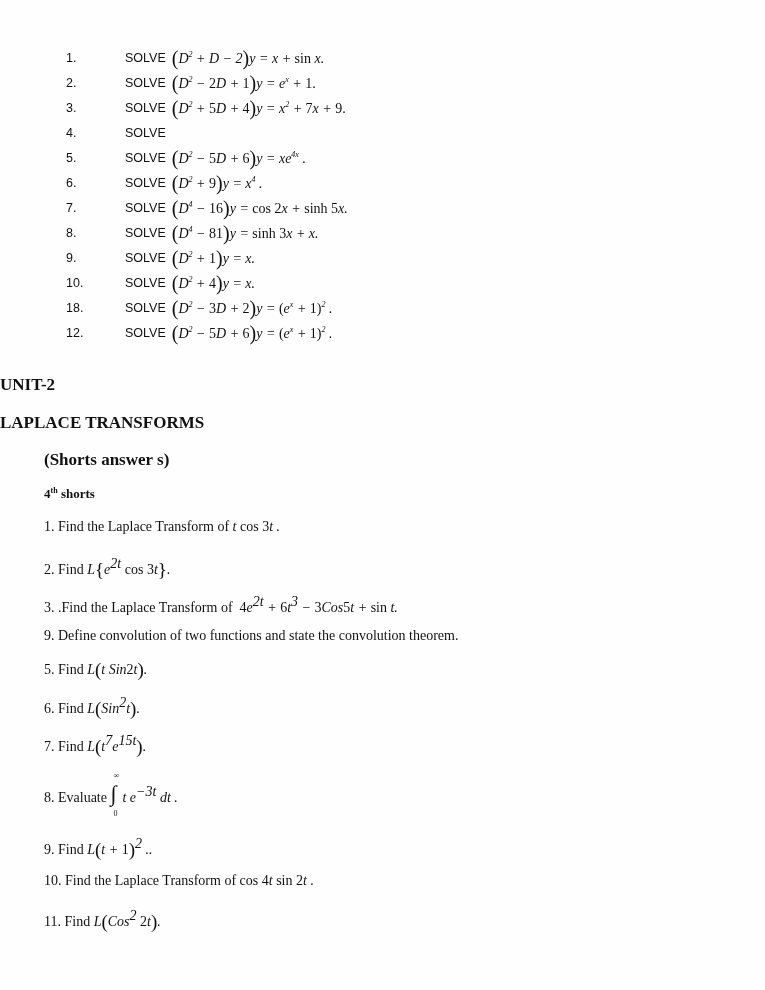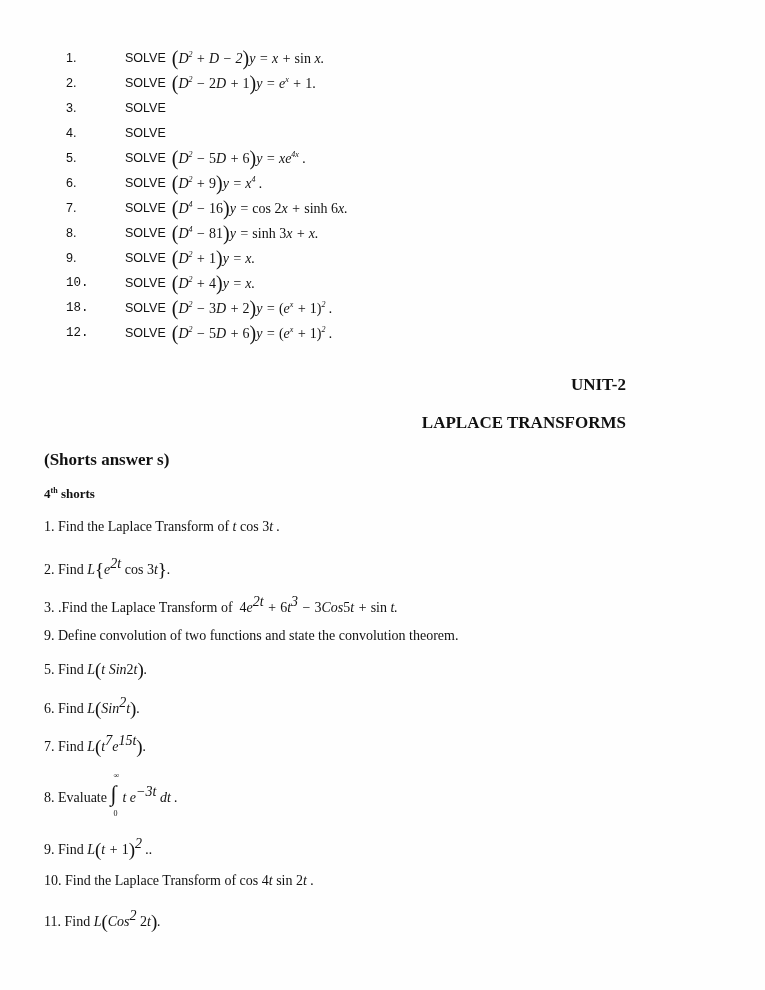--- a/index.html
+++ b/index.html
@@ -1,25 +1,25 @@
 <!DOCTYPE html>
 <html><head>
 <meta charset="utf-8">
 <style>
   html, body { margin: 0; padding: 0; background: #fefefe; }
   body { width: 765px; height: 990px; position: relative; overflow: hidden; color: #111; }
   .solve-row { position: absolute; left: 66px; height: 24px; display: flex; align-items: center; }
   .num { font-family: "Liberation Sans", "DejaVu Sans", sans-serif; font-size: 12.5px; width: 23px; }
-  .num.wide { width: 23px; font-family: Liberation Mono, monospace; }
+  .num.wide { width: 23px; }
   .kw { font-family: "Liberation Sans", "DejaVu Sans", sans-serif; font-size: 12.5px; margin-right: 6px; margin-left: 36px; }
   .eq { font-family: "Liberation Serif", "DejaVu Serif", serif; font-size: 14px; font-style: italic; }
   .eq .big { font-style: normal; font-size: 20px; line-height: 1; vertical-align: -2px; }
   .eq .up { font-style: normal; }
   .eq sup { font-size: 8px; vertical-align: 6px; }
-  .center-title { position: absolute; left: 0; width: 626px; text-align: right; font-family: "Liberation Serif", "DejaVu Serif", serif; font-weight: bold; font-size: 17px; }
+  .center-title { position: absolute; left: 0; width: 626px; text-align: left; font-family: "Liberation Serif", "DejaVu Serif", serif; font-weight: bold; font-size: 17px; }
   .shorts-title { position: absolute; left: 44px; font-family: "Liberation Serif", "DejaVu Serif", serif; font-weight: bold; font-size: 17px; }
   .sub-title { position: absolute; left: 44px; font-family: Liberation Serif, serif; font-weight: bold; font-size: 13px; }
   .sub-title sup { font-size: 8px; }
   .q { position: absolute; left: 44px; font-family: "Liberation Serif", "DejaVu Serif", serif; font-size: 14px; white-space: nowrap; }
   .q .m { font-style: italic; }
   .q .m .up { font-style: normal; }
   .q .m sup { font-size: 14px; vertical-align: 6px; }
   .q .m .big { font-style: normal; font-size: 19px; vertical-align: -2px; }
   .integral { display: inline-block; position: relative; width: 12px; height: 20px; vertical-align: -5px; }
   .integral .sym { position: absolute; left: 0; top: -6px; font-size: 22px; font-style: normal; }
@@ -36,39 +36,40 @@
     <span class="eq"><span class="big">(</span>D<sup>2</sup> + D − 2<span class="big">)</span>y = x + <span class="up">sin</span> x.</span>
   </div>
   <div class="solve-row" style="top:71px">
     <span class="num">2.</span>
     <span class="kw">SOLVE</span>
     <span class="eq"><span class="big">(</span>D<sup>2</sup> − <span class="up">2</span>D + <span class="up">1</span><span class="big">)</span>y = e<sup>x</sup> + <span class="up">1.</span></span>
   </div>
   <div class="solve-row" style="top:96px">
     <span class="num">3.</span>
     <span class="kw">SOLVE</span>
+    <span class="eq"><span class="big">(</span>D<sup>2</sup> + <span class="up">5</span>D + <span class="up">4</span><span class="big">)</span>y = x<sup>2</sup> + <span class="up">7</span>x + <span class="up">9.</span></span>
   </div>
   <div class="solve-row" style="top:121px">
     <span class="num">4.</span>
     <span class="kw">SOLVE</span>
   </div>
   <div class="solve-row" style="top:146px">
     <span class="num">5.</span>
     <span class="kw">SOLVE</span>
     <span class="eq"><span class="big">(</span>D<sup>2</sup> − <span class="up">5</span>D + <span class="up">6</span><span class="big">)</span>y = xe<sup>4x</sup> .</span>
   </div>
   <div class="solve-row" style="top:171px">
     <span class="num">6.</span>
     <span class="kw">SOLVE</span>
     <span class="eq"><span class="big">(</span>D<sup>2</sup> + <span class="up">9</span><span class="big">)</span>y = x<sup>4</sup> .</span>
   </div>
   <div class="solve-row" style="top:196px">
     <span class="num">7.</span>
     <span class="kw">SOLVE</span>
-    <span class="eq"><span class="big">(</span>D<sup>4</sup> − <span class="up">16</span><span class="big">)</span>y = <span class="up">cos 2</span>x + <span class="up">sinh 6</span>x.</span>
+    <span class="eq"><span class="big">(</span>D<sup>4</sup> − <span class="up">16</span><span class="big">)</span>y = <span class="up">cos 2</span>x + <span class="up">sinh 5</span>x.</span>
   </div>
   <div class="solve-row" style="top:221px">
     <span class="num">8.</span>
     <span class="kw">SOLVE</span>
     <span class="eq"><span class="big">(</span>D<sup>4</sup> − <span class="up">81</span><span class="big">)</span>y = <span class="up">sinh 3</span>x + x.</span>
   </div>
   <div class="solve-row" style="top:246px">
     <span class="num">9.</span>
     <span class="kw">SOLVE</span>
     <span class="eq"><span class="big">(</span>D<sup>2</sup> + <span class="up">1</span><span class="big">)</span>y = x.</span>

